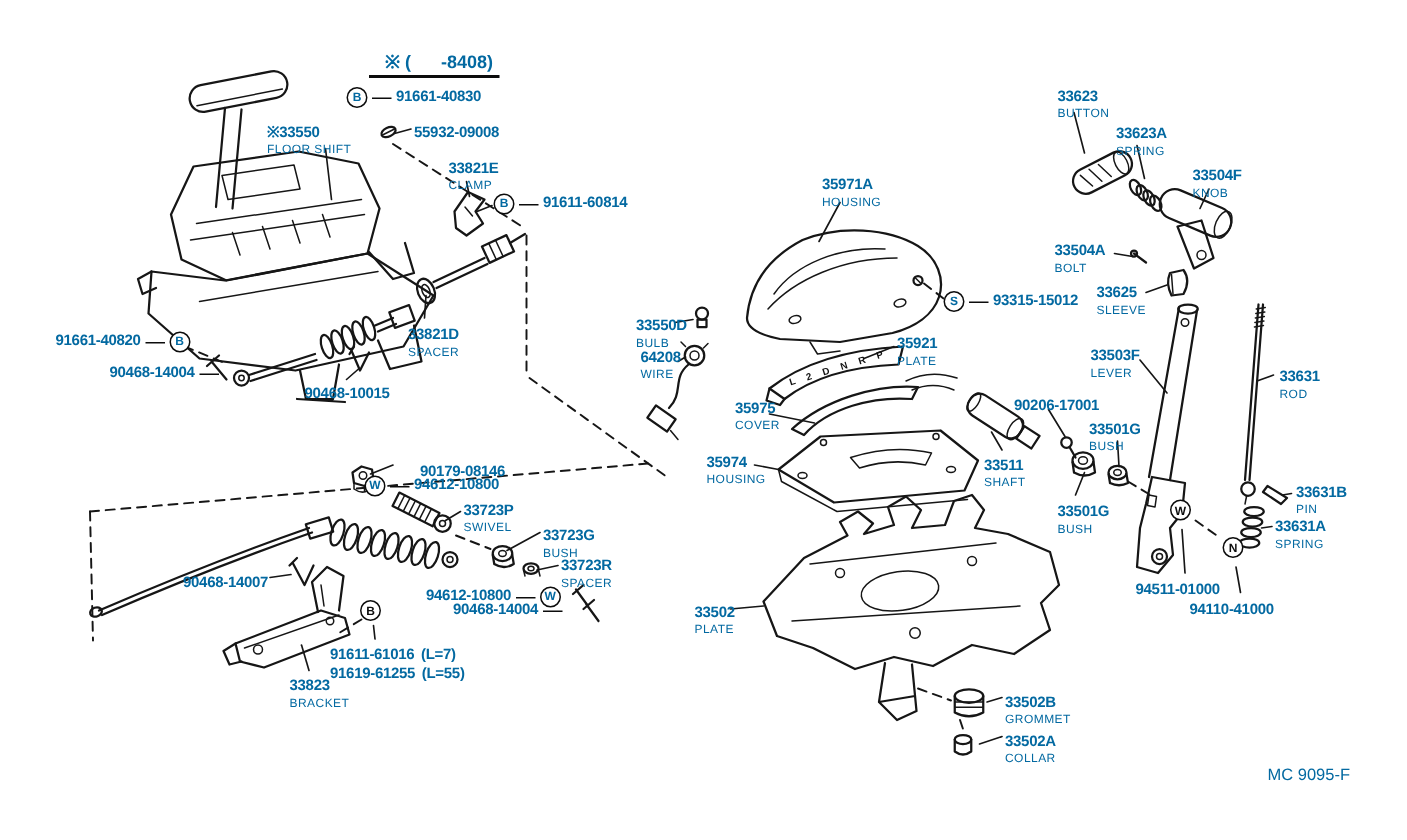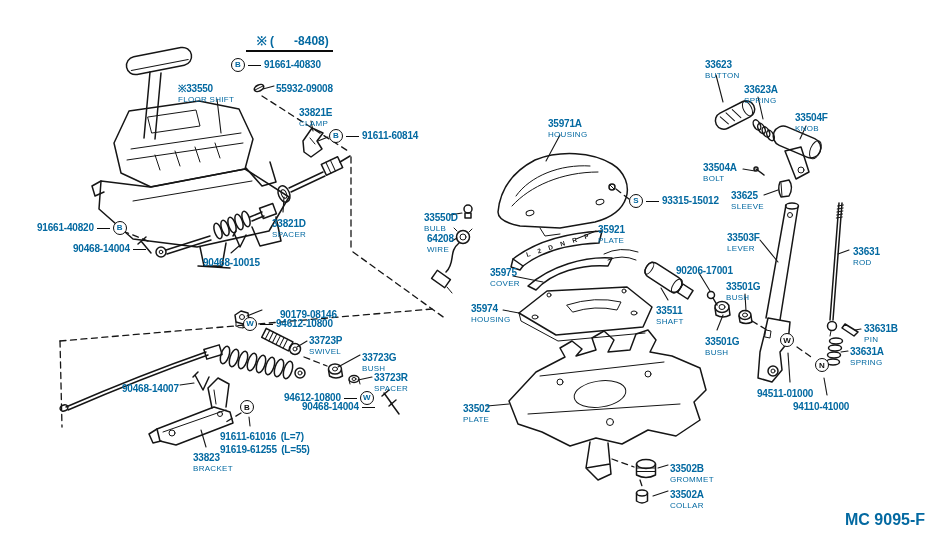--- a/index.html
+++ b/index.html
@@ -15,21 +15,21 @@
   .num{font-size:10px;font-weight:bold;letter-spacing:-0.2px;display:inline-block;}
   .nm{font-size:8px;font-weight:normal;letter-spacing:0.3px;display:block;margin-top:1px;}
   .row{display:flex;align-items:center;gap:3px;}
   .sym{width:12px;height:12px;border:1.7px solid #0c0c0c;border-radius:50%;
        display:inline-flex;align-items:center;justify-content:center;
        font-size:8px;font-weight:bold;background:#fff;flex:0 0 auto;}
   .abs-sym{position:absolute;z-index:2;}
   .dash{width:13px;height:0;border-top:1.8px solid #0c0c0c;flex:0 0 auto;}
   .note{font-size:12px;font-weight:bold;border-bottom:2px solid #0c0c0c;
         padding:0 4px 3px 4px;white-space:pre;}
-  .footer{font-size:16px;font-weight:bold;}
+  .footer{font-size:11px;font-weight:normal;}
 </style>
 </head>
 <body>
 
 <div id="canvas">
 
 <svg class="art" width="938" height="560" viewBox="0 0 938 560">
 
   <g>
     <path class="dl" d="M262,96 L348,151"></path>

